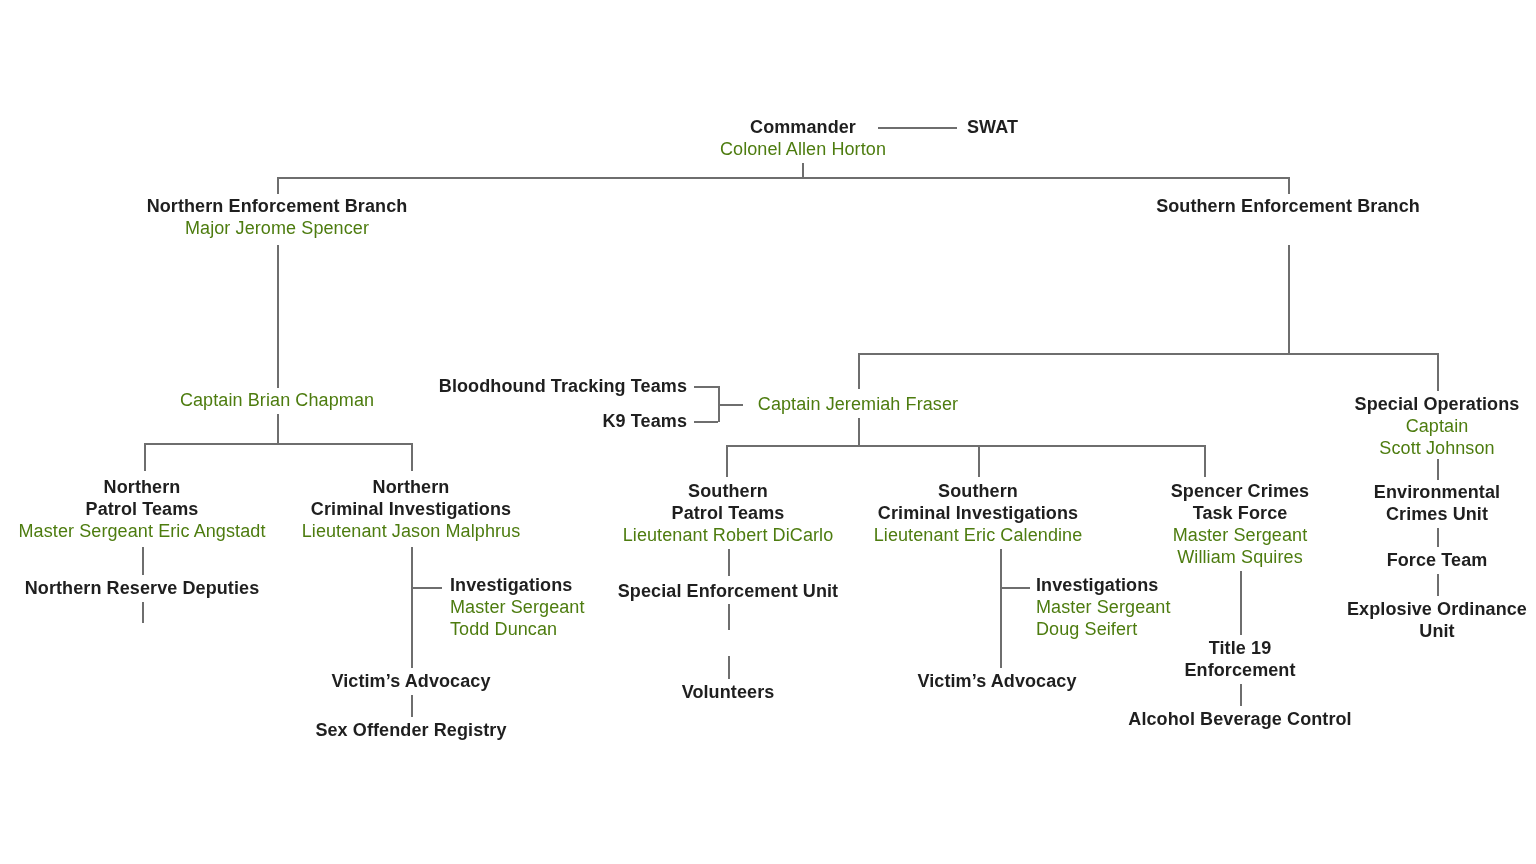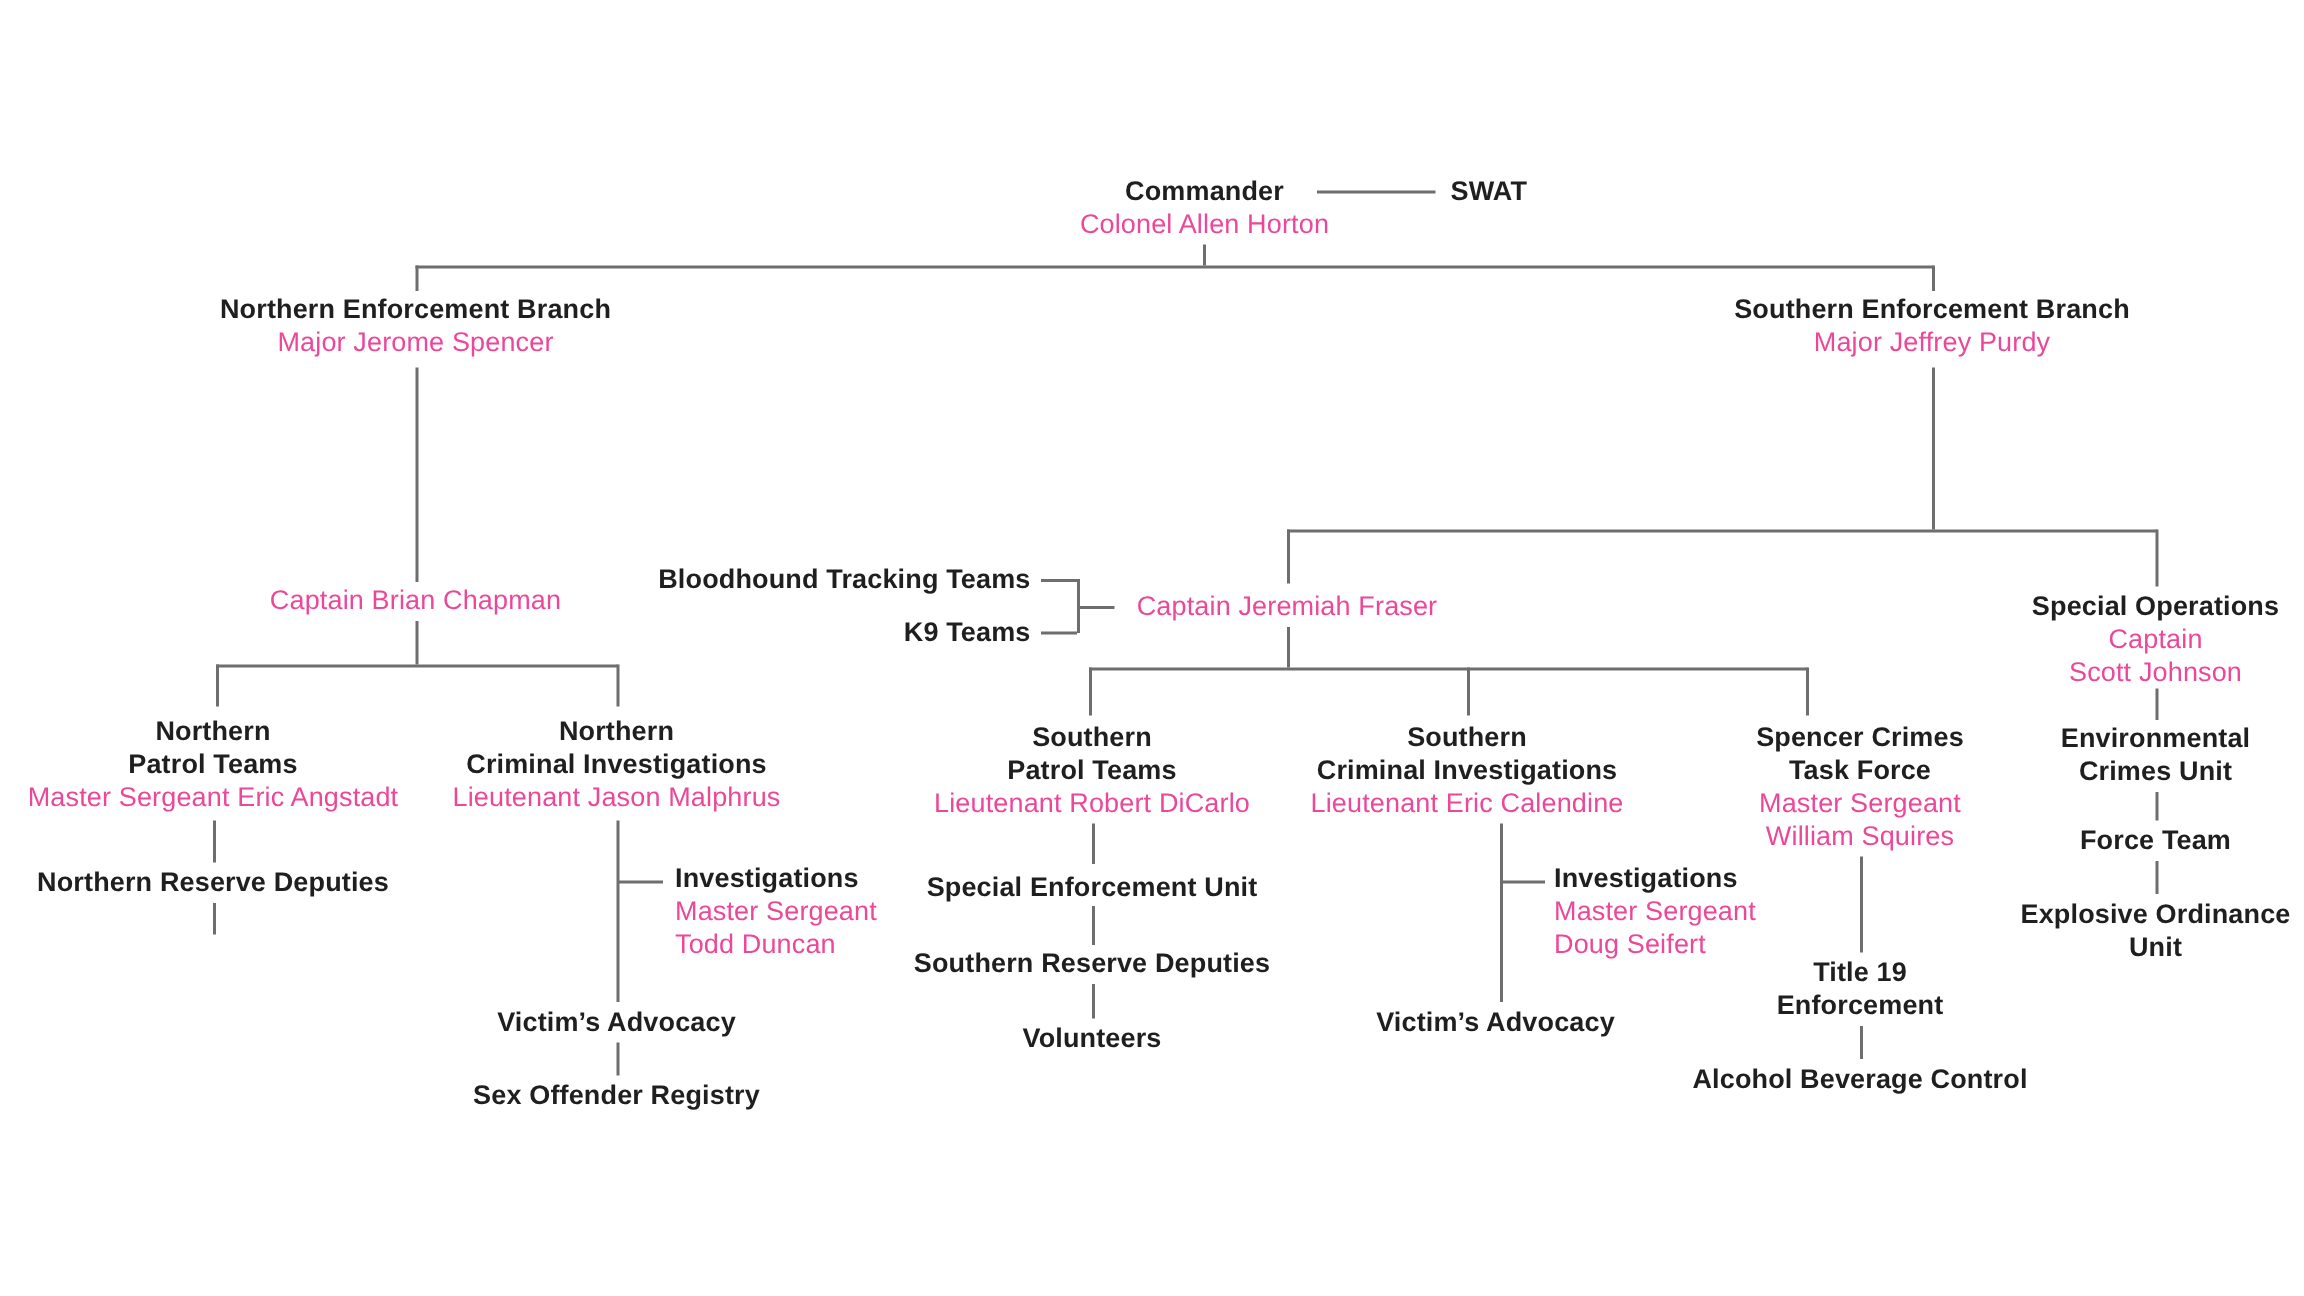--- a/index.html
+++ b/index.html
@@ -13,21 +13,21 @@
     width:1536px;height:864px;
     background:var(--bg);
     font-family:"Liberation Sans","DejaVu Sans",sans-serif;
     color:var(--text);
     overflow:hidden;
   }
   .node{position:absolute;text-align:center;font-size:18px;line-height:22px;letter-spacing:.1px;}
   .node.al{text-align:left;}
   .node.ar{text-align:right;}
   .t{font-weight:700;}
-  .n{font-weight:400;color:#ec4899;}
+  .n{font-weight:400;color:#4d7c0f;}
   .line{position:absolute;background:var(--line);}
   .h{height:1.5px;}
   .v{width:1.5px;}
 </style>
 </head>
 <body>
 
 <div class="canvas">
 
   <div class="line h" style="left:878px;top:127px;width:79px"></div>
@@ -86,21 +86,20 @@
     <div class="t">SWAT</div>
   </div>
 
   <div class="node" style="left:117px;top:195px;width:320px">
     <div class="t">Northern Enforcement Branch</div>
     <div class="n">Major Jerome Spencer</div>
   </div>
 
   <div class="node" style="left:1128px;top:195px;width:320px">
     <div class="t">Southern Enforcement Branch</div>
-    <div class="n">Major Jeffrey Purdy</div>
   </div>
 
   <div class="node" style="left:157px;top:389px;width:240px">
     <div class="n">Captain Brian Chapman</div>
   </div>
 
   <div class="node ar" style="left:387px;top:375px;width:300px">
     <div class="t">Bloodhound Tracking Teams</div>
   </div>
 
@@ -152,23 +151,20 @@
   <div class="node" style="left:598px;top:480px;width:260px">
     <div class="t">Southern</div>
     <div class="t">Patrol Teams</div>
     <div class="n">Lieutenant Robert DiCarlo</div>
   </div>
 
   <div class="node" style="left:588px;top:580px;width:280px">
     <div class="t">Special Enforcement Unit</div>
   </div>
 
-  <div class="node" style="left:588px;top:631px;width:280px">
-    <div class="t">Southern Reserve Deputies</div>
-  </div>
 
   <div class="node" style="left:598px;top:681px;width:260px">
     <div class="t">Volunteers</div>
   </div>
 
   <div class="node" style="left:848px;top:480px;width:260px">
     <div class="t">Southern</div>
     <div class="t">Criminal Investigations</div>
     <div class="n">Lieutenant Eric Calendine</div>
   </div>

